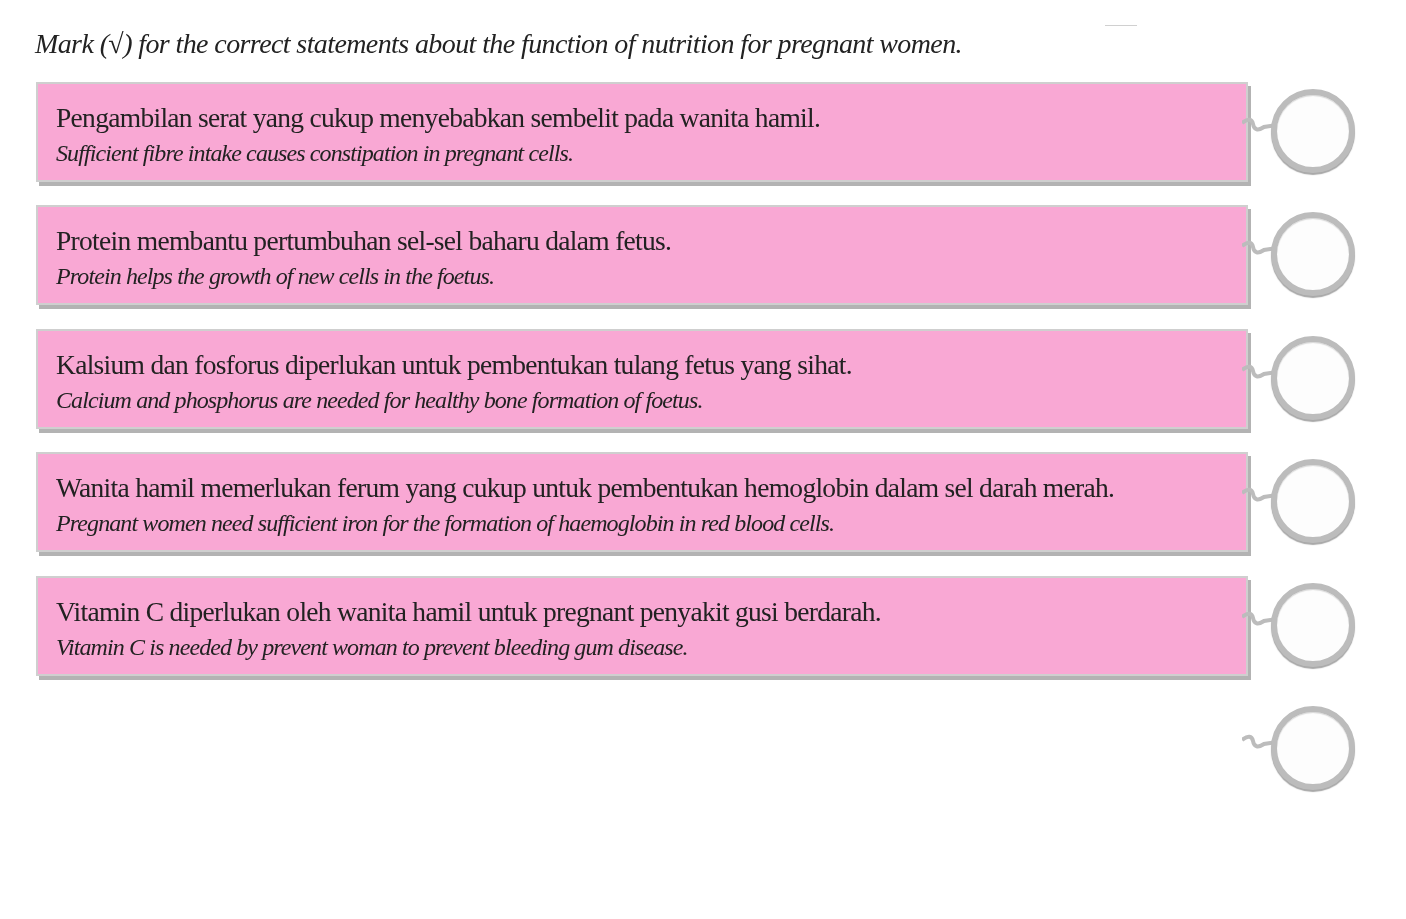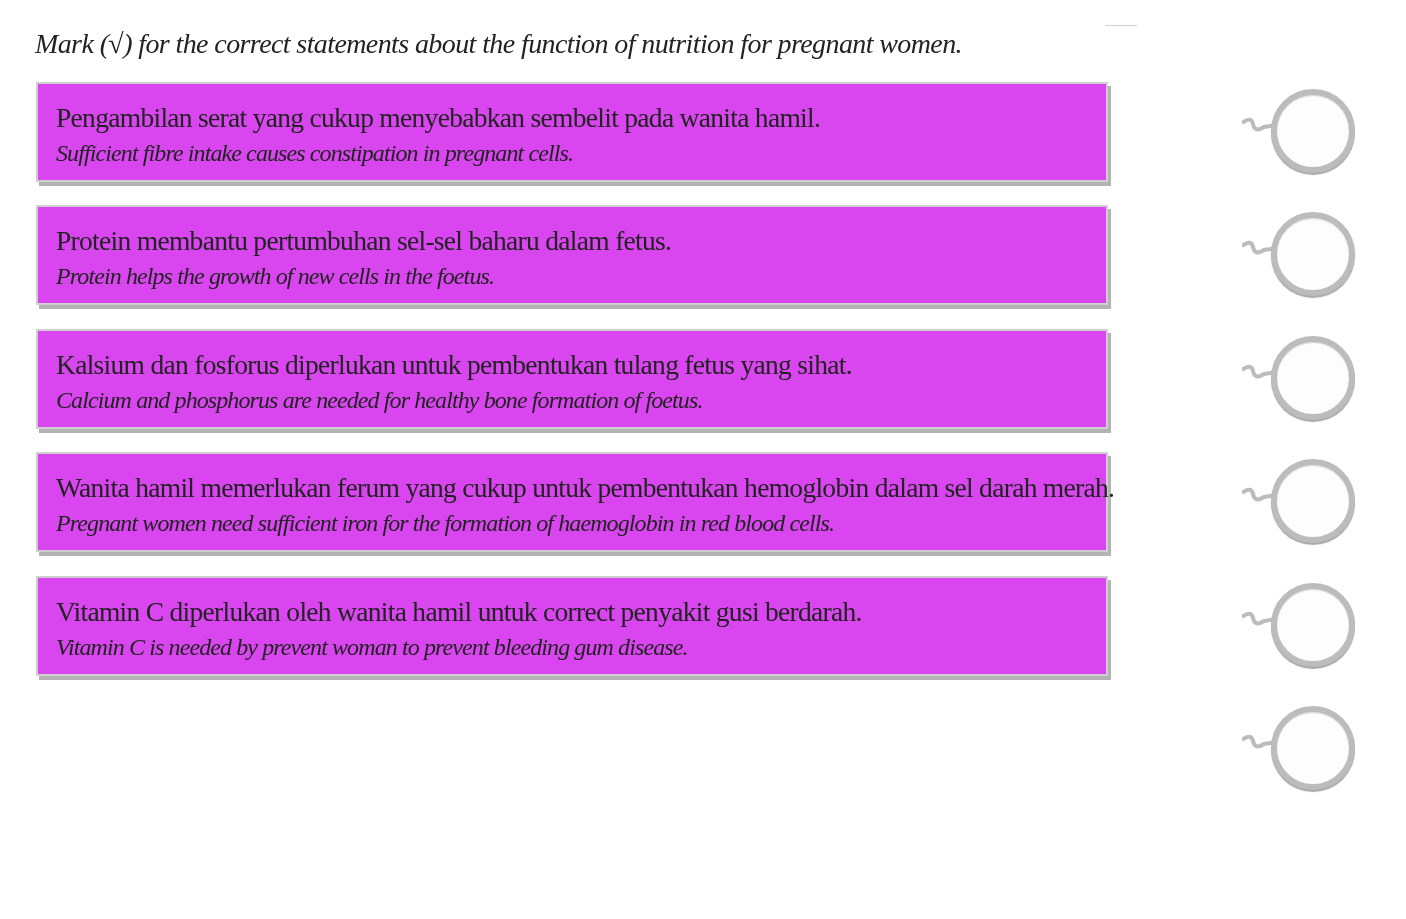--- a/index.html
+++ b/index.html
@@ -2,21 +2,21 @@
 <html><head>
   <meta charset="utf-8">
   <style>
     html, body { margin: 0; padding: 0; background: #ffffff; }
     body { width: 1406px; height: 919px; position: relative; overflow: hidden;
            font-family: "Liberation Serif", "DejaVu Serif", serif; color: #222; }
     .instruction { position: absolute; left: 35px; top: 28px; font-size: 28px; font-style: italic;
                    letter-spacing: -0.6px; color: #222; }
     .topline { position: absolute; left: 1105px; top: 25px; width: 32px; height: 1px; background: #d0d0d0; }
     .row { position: absolute; left: 36px; width: 1320px; height: 106px; }
-    .box { position: absolute; left: 0; top: 0; width: 1072px; height: 100px; background: #d946ef;
+    .box { position: absolute; left: 0; top: 0; width: 1212px; height: 100px; background: #f9a8d4;
            border: 2px solid #cfcfcf; box-shadow: 3px 4px 0 #b3b3b3; box-sizing: border-box; }
     .ms { position: absolute; left: 18px; top: 18px; font-size: 27.5px; letter-spacing: -0.7px; color: #222; white-space: nowrap; }
     .en { position: absolute; left: 18px; top: 56px; font-size: 24px; font-style: italic; letter-spacing: -0.9px; color: #222; white-space: nowrap; }
     .connector { position: absolute; left: 1206px; top: 24px; width: 40px; height: 40px; }
     .mark-circle { position: absolute; left: 1235px; top: 7px; width: 72px; height: 72px; border-radius: 50%;
                    border: 6px solid #bcbcbc; background: #fdfdfd; box-sizing: content-box;
                    box-shadow: 0 2px 1px #a8a8a8, inset 0 1px 1px #d8d8d8; cursor: pointer; }
   </style>
 </head>
 <body>
@@ -63,21 +63,21 @@
     <div class="en">Pregnant women need sufficient iron for the formation of haemoglobin in red blood cells.</div>
   </div>
   <svg class="connector" viewBox="0 0 40 40">
       <path d="M0 17 C6 12,10 13,11 18 C12 24,16 25,22 21 L34 19" fill="none" stroke="#bcbcbc" stroke-width="4"></path>
     </svg>
   <div class="mark-circle"></div>
 </div>
 
 <div class="row" style="top:576px;">
   <div class="box">
-    <div class="ms">Vitamin C diperlukan oleh wanita hamil untuk correct penyakit gusi berdarah.</div>
+    <div class="ms">Vitamin C diperlukan oleh wanita hamil untuk pregnant penyakit gusi berdarah.</div>
     <div class="en">Vitamin C is needed by prevent woman to prevent bleeding gum disease.</div>
   </div>
   <svg class="connector" viewBox="0 0 40 40">
       <path d="M0 17 C6 12,10 13,11 18 C12 24,16 25,22 21 L34 19" fill="none" stroke="#bcbcbc" stroke-width="4"></path>
     </svg>
   <div class="mark-circle"></div>
 </div>
 
 <div class="row" style="top:699px;">
   <svg class="connector" viewBox="0 0 40 40">

